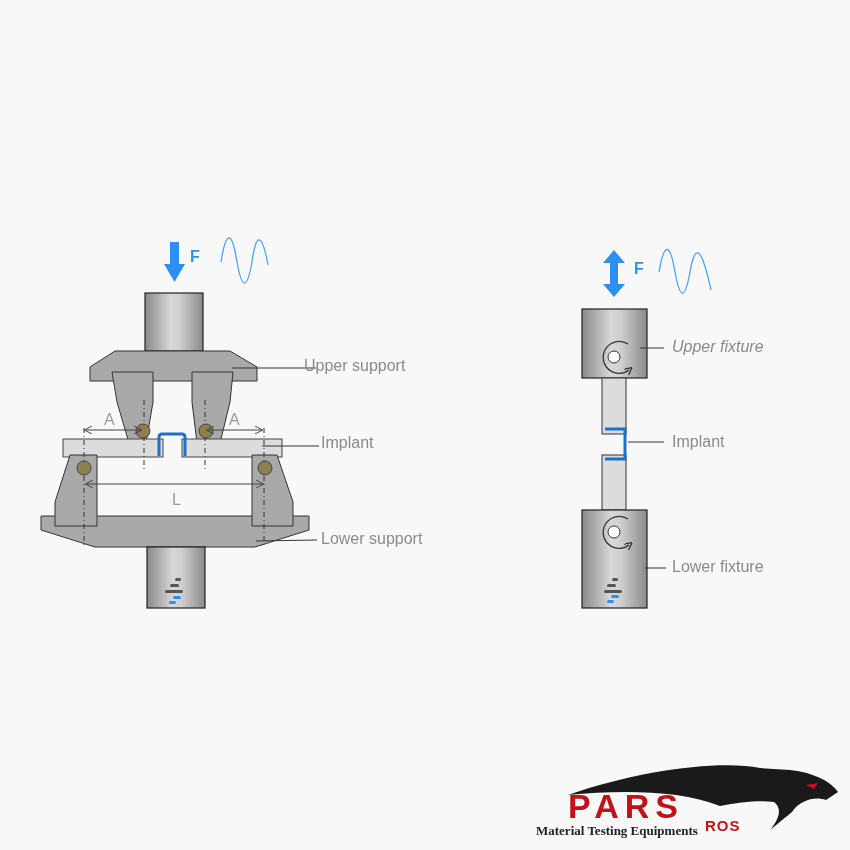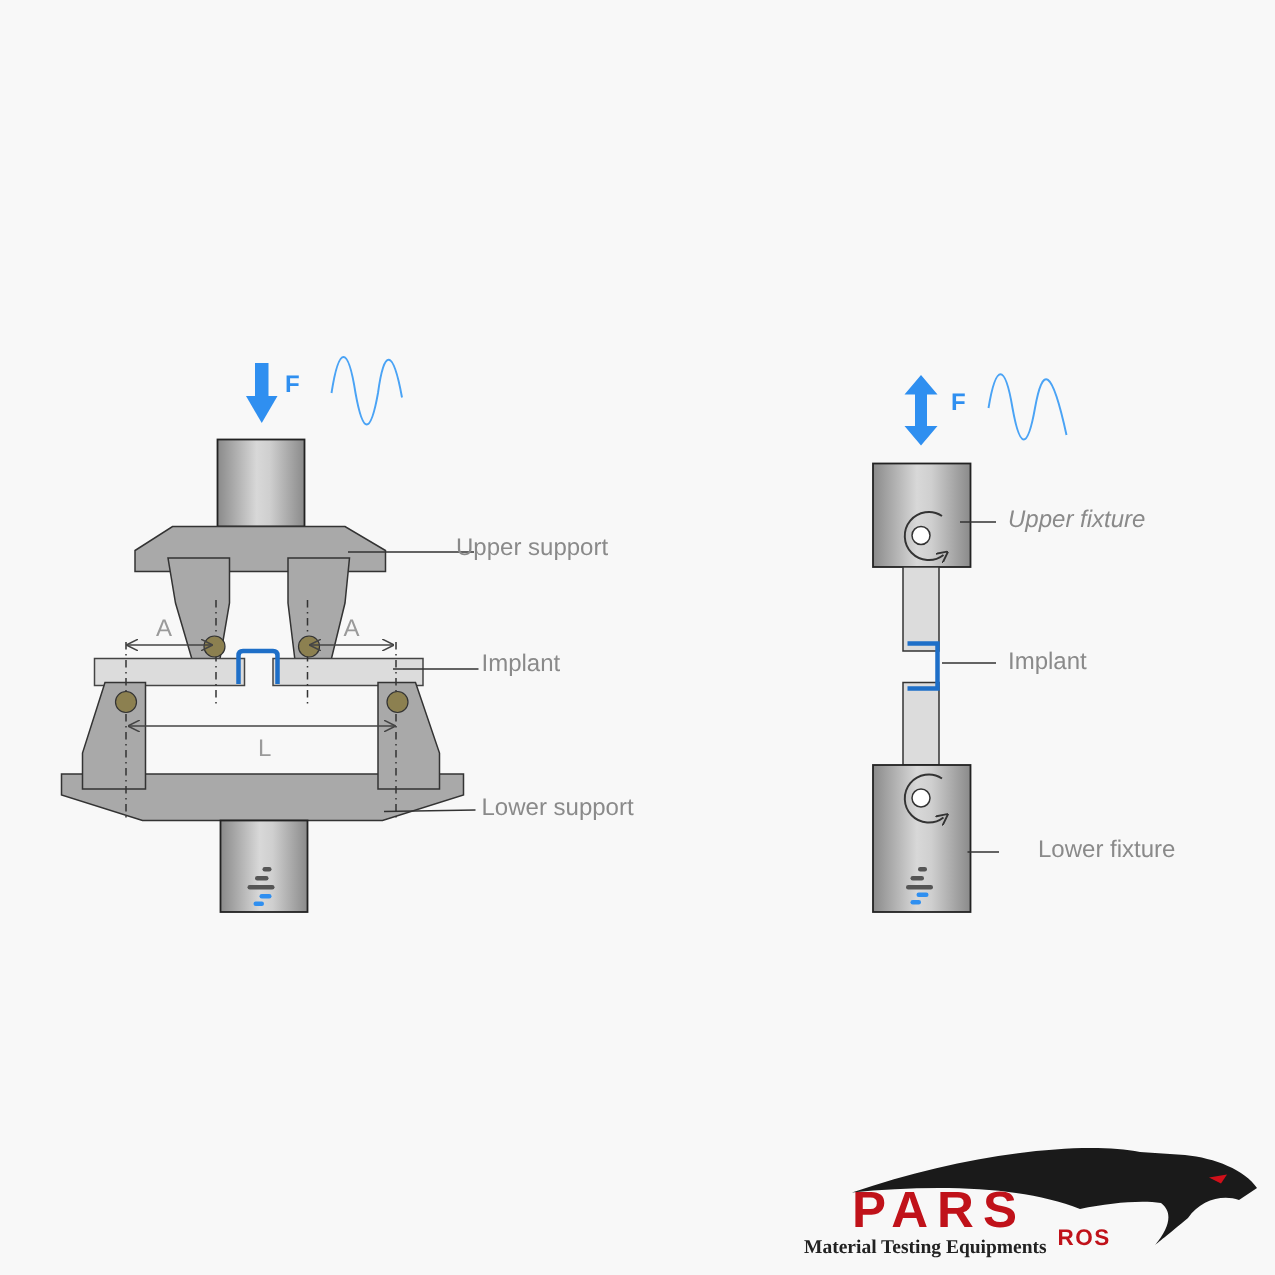--- a/index.html
+++ b/index.html
@@ -126,16 +126,16 @@
 <div class="dim-lbl" style="left:104px;top:411px;">A</div>
 <div class="dim-lbl" style="left:229px;top:411px;">A</div>
 <div class="dim-lbl" style="left:172px;top:491px;">L</div>
 <div class="lbl" style="left:304px;top:357px;">Upper support</div>
 <div class="lbl" style="left:321px;top:434px;">Implant</div>
 <div class="lbl" style="left:321px;top:530px;">Lower support</div>
 
 <div class="force-lbl" style="left:634px;top:260px;">F</div>
 <div class="lbl" style="left:672px;top:338px;font-style:italic;">Upper fixture</div>
 <div class="lbl" style="left:672px;top:433px;">Implant</div>
-<div class="lbl" style="left:672px;top:558px;margin-left:20px;">Lower fixture</div>
+<div class="lbl" style="left:672px;top:558px;">Lower fixture</div>
 
 <div class="logo-sub">Material Testing Equipments</div>
 <div class="logo-ros">ROS</div>
 
 </body></html>

